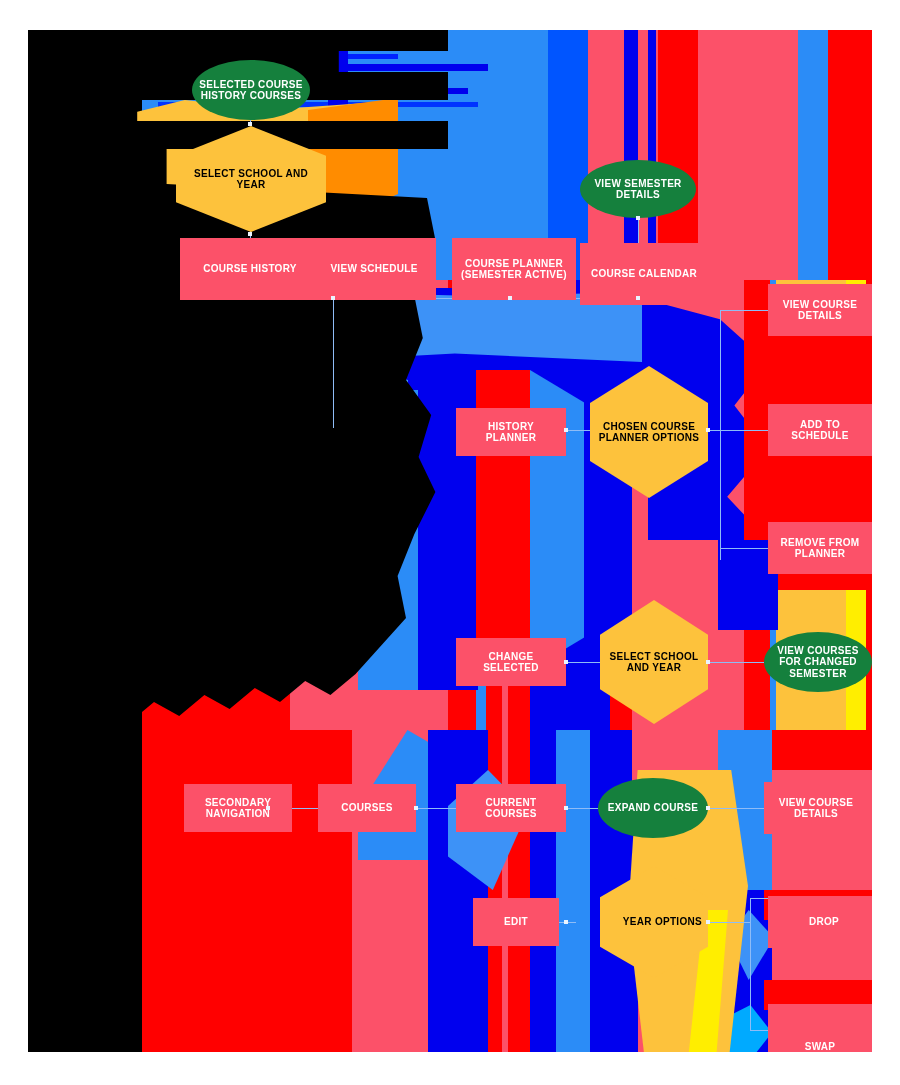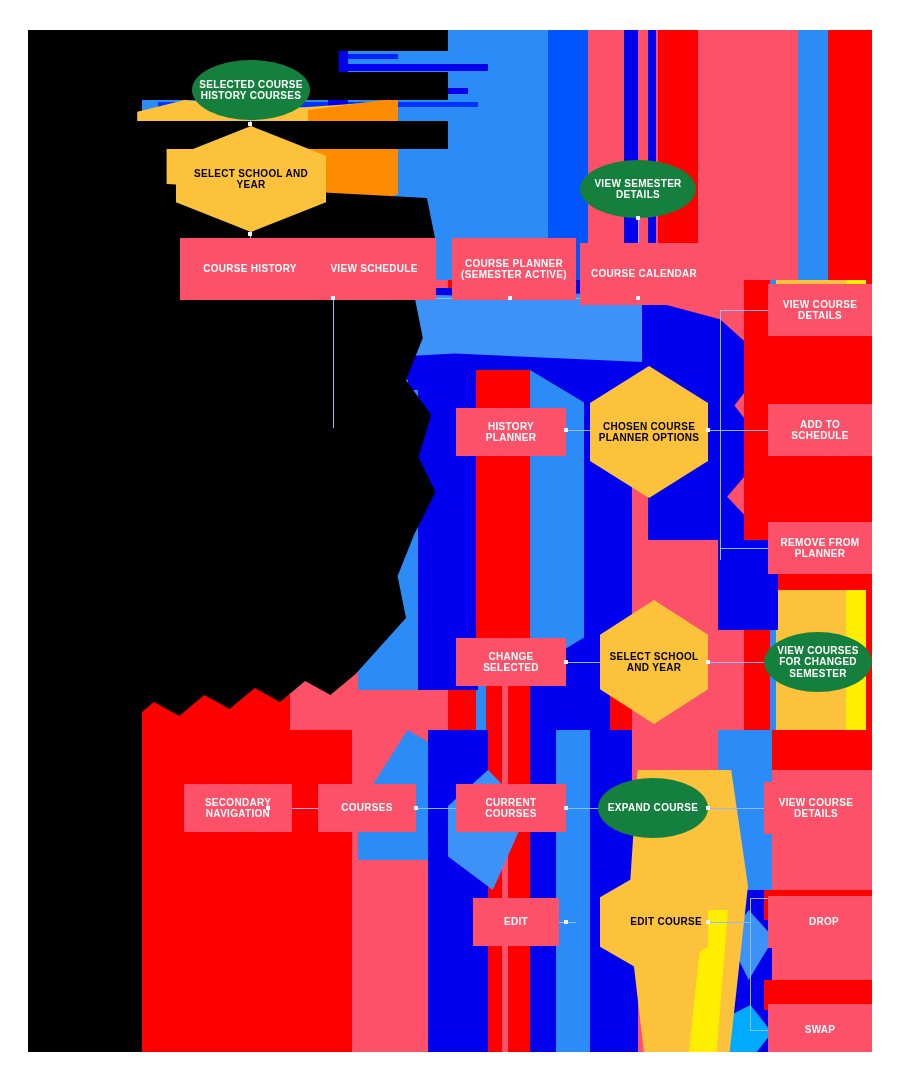--- a/index.html
+++ b/index.html
@@ -245,28 +245,28 @@
 
     <div class="node rect" style="left:736px;top:752px;width:104px;height:52px;">
       <span>VIEW COURSE DETAILS</span>
     </div>
 
     <div class="node rect" style="left:428px;top:868px;width:86px;height:48px;margin-left:17px;">
       <span>EDIT</span>
     </div>
 
     <div class="node diamond" style="left:572px;top:836px;width:108px;height:112px;">
-      <span>EDIT COURSE</span>
+      <span>YEAR OPTIONS</span>
     </div>
 
     <div class="node rect" style="left:740px;top:866px;width:112px;height:52px;">
       <span>DROP</span>
     </div>
 
-    <div class="node rect" style="left:740px;top:974px;width:104px;height:52px;">
+    <div class="node rect" style="left:740px;top:974px;width:104px;height:52px;align-items:flex-end;">
       <span>SWAP</span>
     </div>
 
     <div class="dot" style="left:220px;top:92px;"></div>
     <div class="dot" style="left:220px;top:202px;"></div>
     <div class="dot" style="left:608px;top:186px;"></div>
     <div class="dot" style="left:303px;top:266px;"></div>
     <div class="dot" style="left:480px;top:266px;"></div>
     <div class="dot" style="left:608px;top:266px;"></div>
     <div class="dot" style="left:536px;top:398px;"></div>

